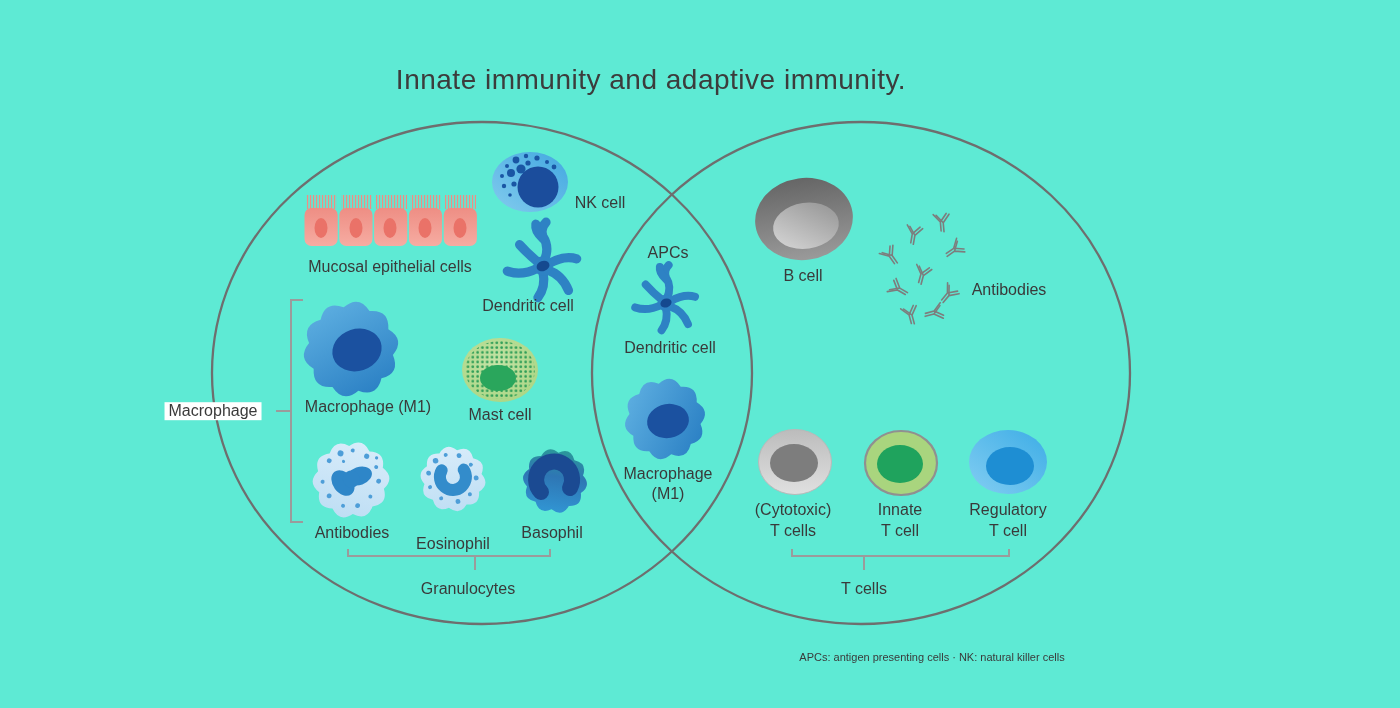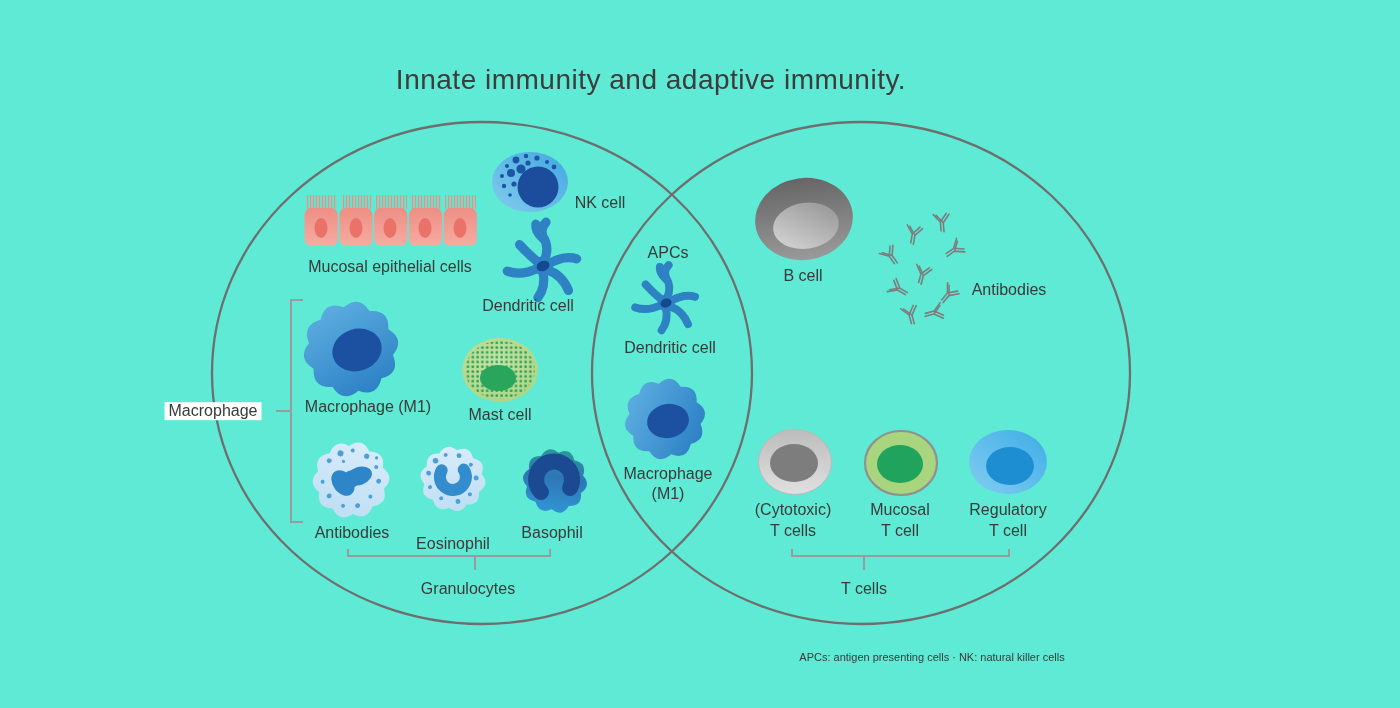--- a/index.html
+++ b/index.html
@@ -258,20 +258,20 @@
 
   <div class="lbl" style="left:668px;top:253px">APCs</div>
   <div class="lbl" style="left:670px;top:348px">Dendritic cell</div>
   <div class="lbl" style="left:668px;top:474px">Macrophage</div>
   <div class="lbl" style="left:668px;top:494px">(M1)</div>
 
   <div class="lbl" style="left:803px;top:276px">B cell</div>
   <div class="lbl" style="left:1009px;top:290px">Antibodies</div>
   <div class="lbl" style="left:793px;top:510px">(Cytotoxic)</div>
   <div class="lbl" style="left:793px;top:531px">T cells</div>
-  <div class="lbl" style="left:900px;top:510px">Mucosal</div>
+  <div class="lbl" style="left:900px;top:510px">Innate</div>
   <div class="lbl" style="left:900px;top:531px">T cell</div>
   <div class="lbl" style="left:1008px;top:510px">Regulatory</div>
   <div class="lbl" style="left:1008px;top:531px">T cell</div>
   <div class="lbl" style="left:864px;top:589px">T cells</div>
 
   <div class="footnote">APCs: antigen presenting cells · NK: natural killer cells</div>
 </div>
 
 </body></html>

